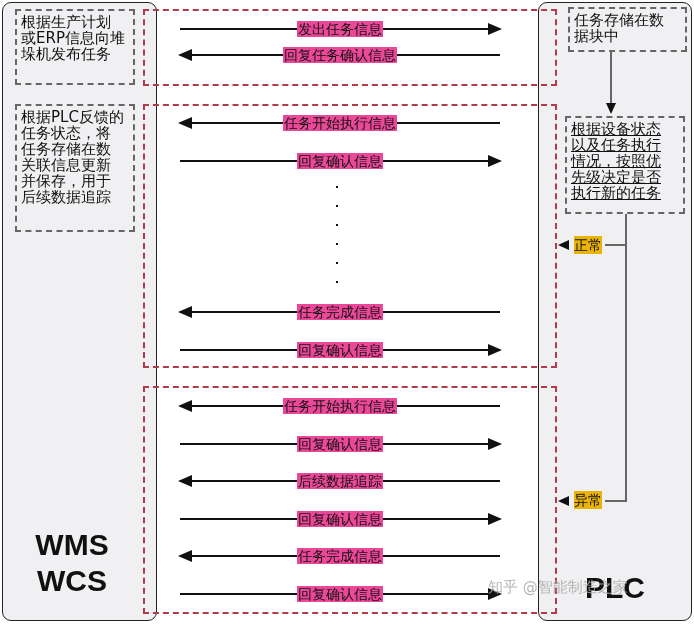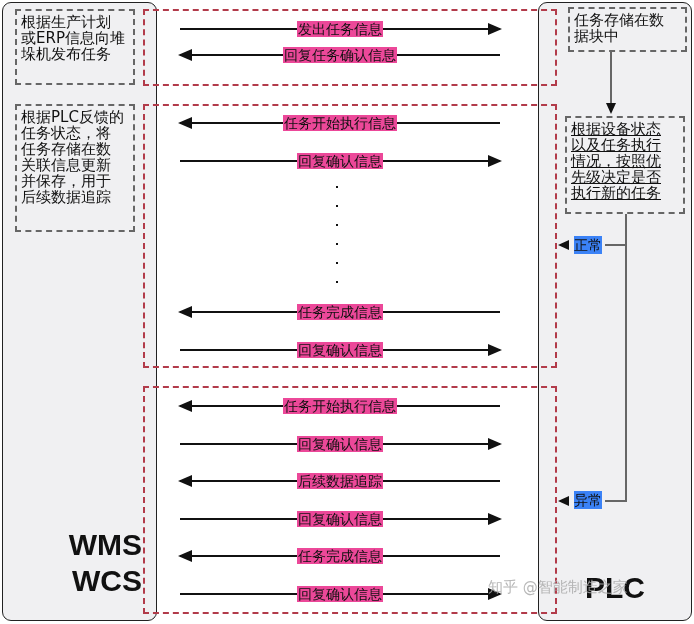--- a/index.html
+++ b/index.html
@@ -19,21 +19,21 @@
   .msg .label { position: absolute; left: 0; right: 0; top: 0; text-align: center;
                 font-size: 14px; line-height: 20px; color: #111; }
   .msg .label span { background: #ec4899; padding: 0 1px; }
   .msg .head { position: absolute; top: 4px; width: 0; height: 0;
                border-top: 6px solid transparent; border-bottom: 6px solid transparent; }
   .msg.right .head { right: -2px; border-left: 14px solid #111; }
   .msg.left .head { left: -2px; border-right: 14px solid #111; }
   .dot { position: absolute; left: 336px; width: 2px; height: 2px; background: #111; }
   .vline { position: absolute; width: 2px; background: #666; }
   .hline { position: absolute; height: 2px; background: #666; }
-  .branch { position: absolute; font-size: 14px; line-height: 18px; color: #111; background: #3b82f6; }
+  .branch { position: absolute; font-size: 14px; line-height: 18px; color: #111; background: #eab308; }
   .branch-head { position: absolute; width: 0; height: 0;
                  border-top: 5px solid transparent; border-bottom: 5px solid transparent;
                  border-right: 11px solid #111; }
   .down-head { position: absolute; width: 0; height: 0;
                border-left: 5px solid transparent; border-right: 5px solid transparent;
                border-top: 11px solid #111; }
   .watermark { position: absolute; left: 488px; top: 578px; font-size: 15px;
                color: rgba(170,170,170,0.85); white-space: nowrap; }
 </style>
 </head>
@@ -137,17 +137,17 @@
   <div class="line"></div>
     <div class="head"></div>
   <div class="label"><span>任务完成信息</span></div>
 </div>
 <div class="msg right" style="top:584px;">
   <div class="line"></div>
     <div class="head"></div>
   <div class="label"><span>回复确认信息</span></div>
 </div>
 
-<div class="sys-name" style="left:2px;top:527px;width:140px;text-align:right;">WMS
+<div class="sys-name" style="left:2px;top:527px;width:140px;">WMS
 WCS</div>
 <div class="sys-name" style="left:538px;top:570px;width:154px;">PLC</div>
 
 <div class="watermark">知乎 @智能制造之家</div>
 
 </body></html>

